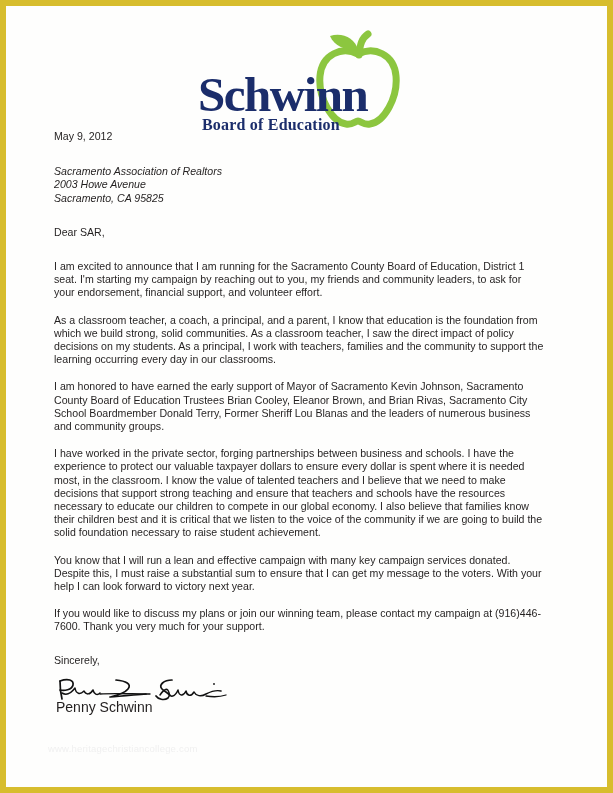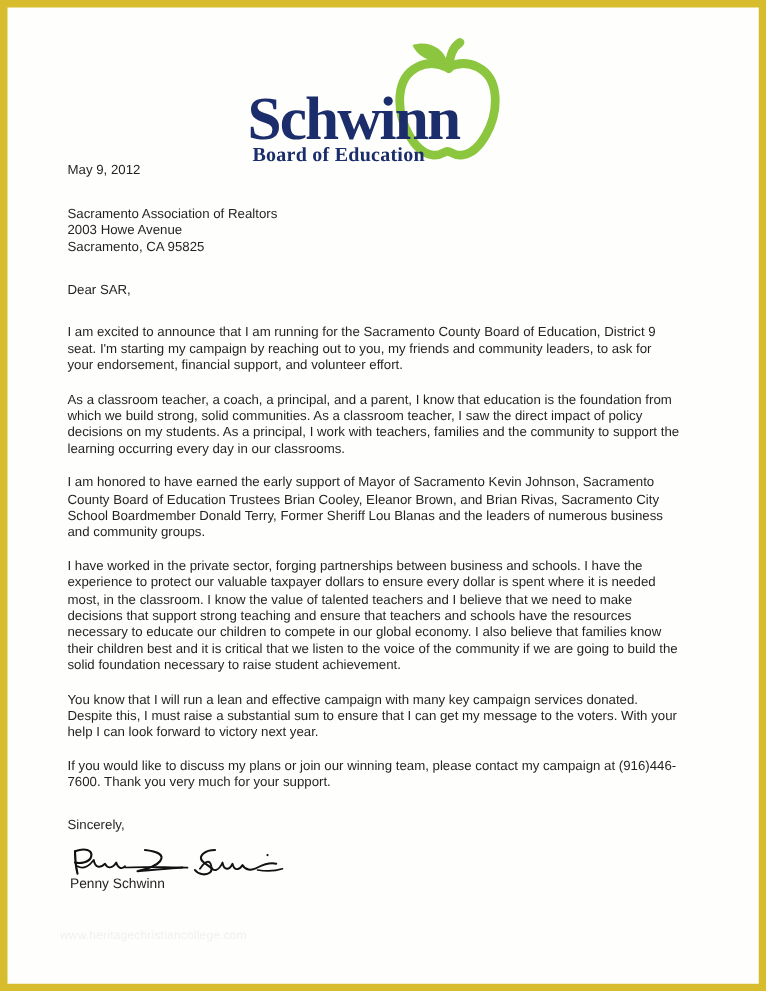--- a/index.html
+++ b/index.html
@@ -75,21 +75,21 @@
     position: absolute;
     left: 48px;
     top: 124px;
     width: 490px;
     color: #221f1f;
     font-size: 10.6px;
     line-height: 13.2px;
   }
   .date-line { margin: 0 0 22px 0; }
   .addr { margin: 0 0 21px 0; }
-  .addr div { margin: 0; }
+  .addr div { margin: 0; font-style: italic; }
   .salutation { margin: 12px 0 21px 0; }
   .para {
     margin: 0 0 14px 0;
     text-align: left;
   }
   .closing { margin: 20px 0 12px 0; }
 
   .sig-wrap {
     position: relative;
     height: 34px;
@@ -97,21 +97,21 @@
   }
   .sig-svg {
     position: absolute;
     left: 0px;
     top: -2px;
   }
   .sig-name {
     position: absolute;
     left: 2px;
     top: 22px;
-    font-size: 11px;
+    font-size: 14px;
     color: #221f1f;
   }
 
   
   .watermark {
     position: absolute;
     left: 42px;
     top: 737px;
     font-size: 9.5px;
     letter-spacing: 0.2px;
@@ -145,21 +145,21 @@
     <p class="date-line">May 9, 2012</p>
 
     <div class="addr">
       <div>Sacramento Association of Realtors</div>
       <div>2003 Howe Avenue</div>
       <div>Sacramento, CA  95825</div>
     </div>
 
     <p class="salutation">Dear SAR,</p>
 
-    <p class="para">I am excited to announce that I am running for the Sacramento County Board of Education, District 9 seat. I'm starting my campaign by reaching out to you, my friends and community leaders, to ask for your endorsement, financial support, and volunteer effort.</p>
+    <p class="para">I am excited to announce that I am running for the Sacramento County Board of Education, District 1 seat. I'm starting my campaign by reaching out to you, my friends and community leaders, to ask for your endorsement, financial support, and volunteer effort.</p>
     <p class="para">As a classroom teacher, a coach, a principal, and a parent, I know that education is the foundation from which we build strong, solid communities. As a classroom teacher, I saw the direct impact of policy decisions on my students. As a principal, I work with teachers, families and the community to support the learning occurring every day in our classrooms.</p>
     <p class="para">I am honored to have earned the early support of Mayor of Sacramento Kevin Johnson, Sacramento County Board of Education Trustees Brian Cooley, Eleanor Brown, and Brian Rivas, Sacramento City School Boardmember Donald Terry, Former Sheriff Lou Blanas and the leaders of numerous business and community groups.</p>
     <p class="para">I have worked in the private sector, forging partnerships between business and schools.  I have the experience to protect our valuable taxpayer dollars to ensure every dollar is spent where it is needed most, in the classroom.  I know the value of talented teachers and I believe that we need to make decisions that support strong teaching and ensure that teachers and schools have the resources necessary to educate our children to compete in our global economy.   I also believe that families know their children best and it is critical that we listen to the voice of the community if we are going to build the solid foundation necessary to raise student achievement.</p>
     <p class="para">You know that I will run a lean and effective campaign with many key campaign services donated.  Despite this, I must raise a substantial sum to ensure that I can get my message to the voters. With your help I can look forward to victory next year.</p>
     <p class="para">If you would like to discuss my plans or join our winning team, please contact my campaign at (916)446-7600.  Thank you very much for your support.</p>
 
     <p class="closing">Sincerely,</p>
 
     <div class="sig-wrap">
       <svg class="sig-svg" width="180" height="30" viewBox="0 0 180 30">

